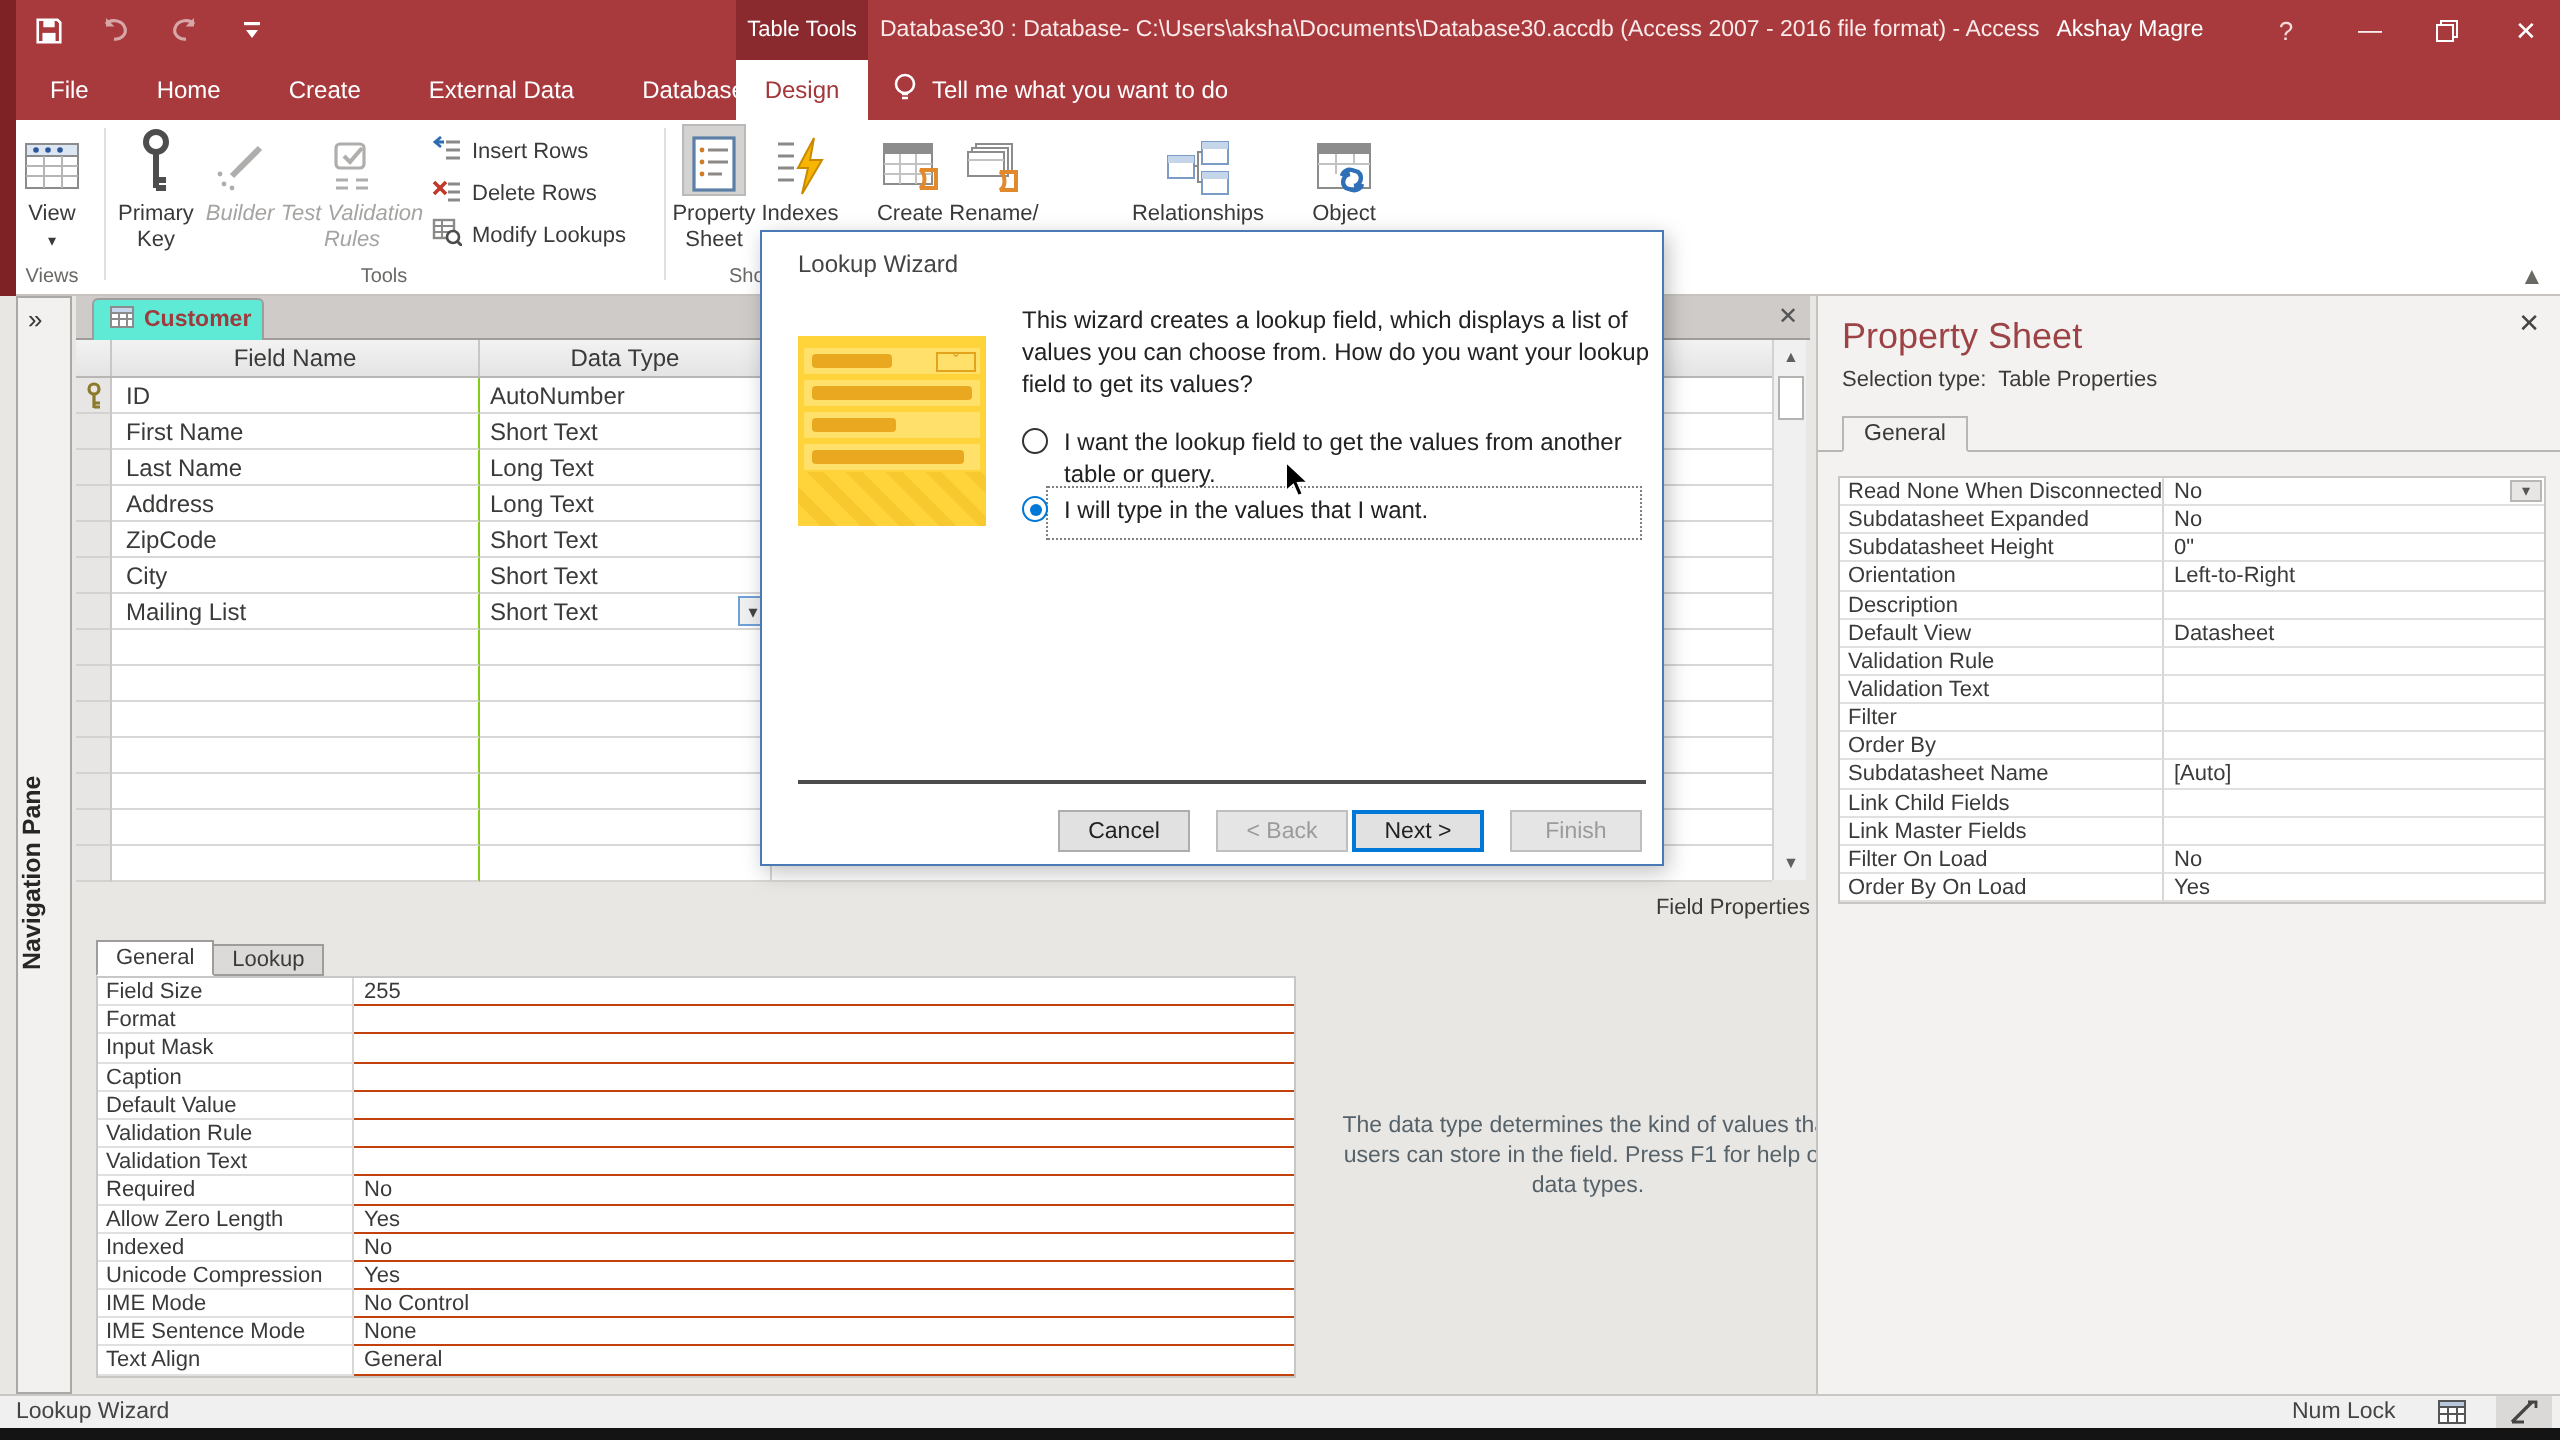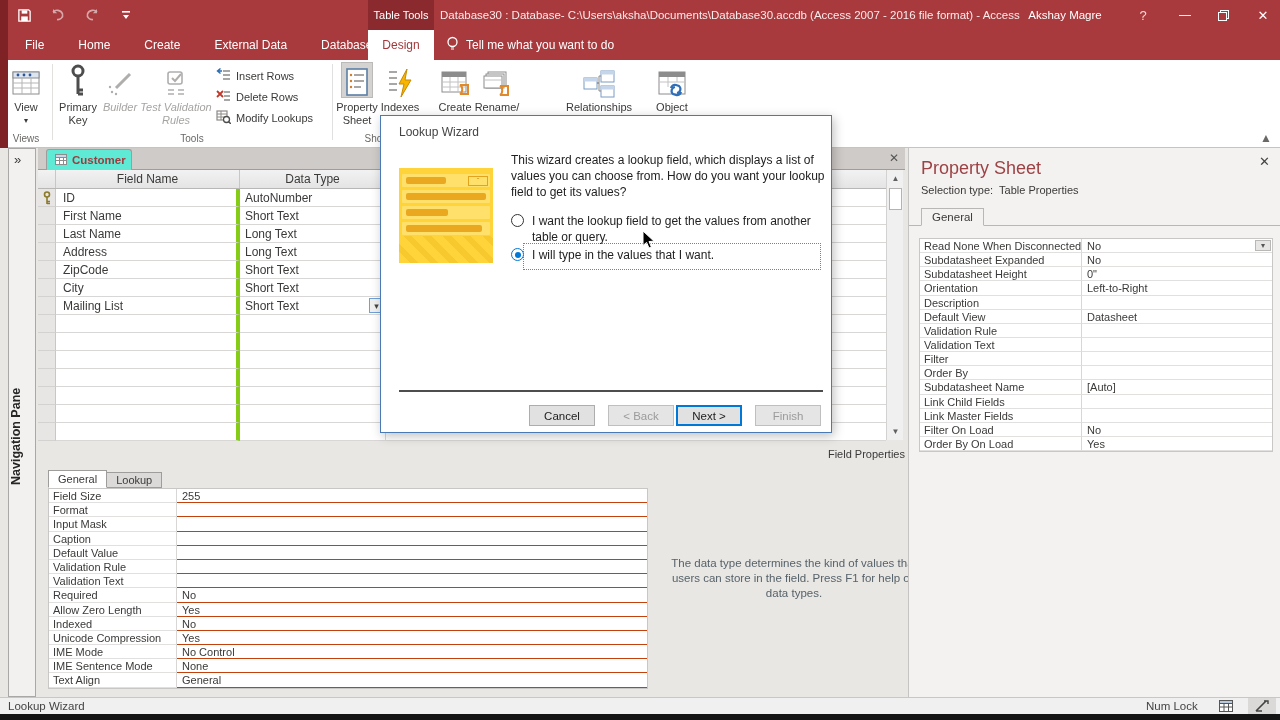--- a/index.html
+++ b/index.html
@@ -54,21 +54,21 @@
   #doc-close { position:absolute; right:6px; top:3px; color:#555; font-size:12px; }
 
   
   #gridarea { position:absolute; left:0; top:22px; width:848px; height:270px; background:#fff; }
   #gridheader { display:flex; height:19px; background:linear-gradient(#f2f2f2,#e4e4e4); border-bottom:1px solid #b9b7b5; color:#3b3a39; }
   #gridheader .hsel { width:18px; border-right:1px solid #c9c7c5; }
   #gridheader .h1 { width:184px; border-right:1px solid #c9c7c5; text-align:center; line-height:18px; }
   #gridheader .h2 { width:146px; border-right:1px solid #c9c7c5; text-align:center; line-height:18px; }
   .grow { display:flex; height:18px; background:#fff; }
   .grow .sel { width:18px; background:#e8e6e4; border-right:1px solid #c9c7c5; border-bottom:1px solid #d4d2d0; display:flex; align-items:center; justify-content:center; }
-  .grow .c1 { width:184px; border-right:4px solid #84cc16; border-bottom:1px solid #d9d7d5; padding:2px 0 0 7px; }
+  .grow .c1 { width:184px; border-right:1px solid #84cc16; border-bottom:1px solid #d9d7d5; padding:2px 0 0 7px; }
   .grow .c2 { width:146px; border-right:1px solid #d9d7d5; border-bottom:1px solid #d9d7d5; padding:2px 0 0 5px; position:relative; }
   .grow .c3 { flex:1; border-bottom:1px solid #d9d7d5; }
   .combo { position:absolute; right:1px; top:1px; width:15px; height:15px; background:#f0f0f0; border:1px solid #6ea1d8; font-size:9px; color:#444; display:flex; align-items:center; justify-content:center; }
 
   
   #vscroll { position:absolute; left:848px; top:22px; width:17px; height:270px; background:#f0f0f0; border-left:1px solid #d4d2d0; }
   .sc-arrow { position:absolute; left:0; width:17px; height:17px; display:flex; align-items:center; justify-content:center; font-size:8px; color:#606060; }
   #sc-thumb { position:absolute; left:2px; top:18px; width:13px; height:22px; background:#fff; border:1px solid #b5b3b1; }
 
   

